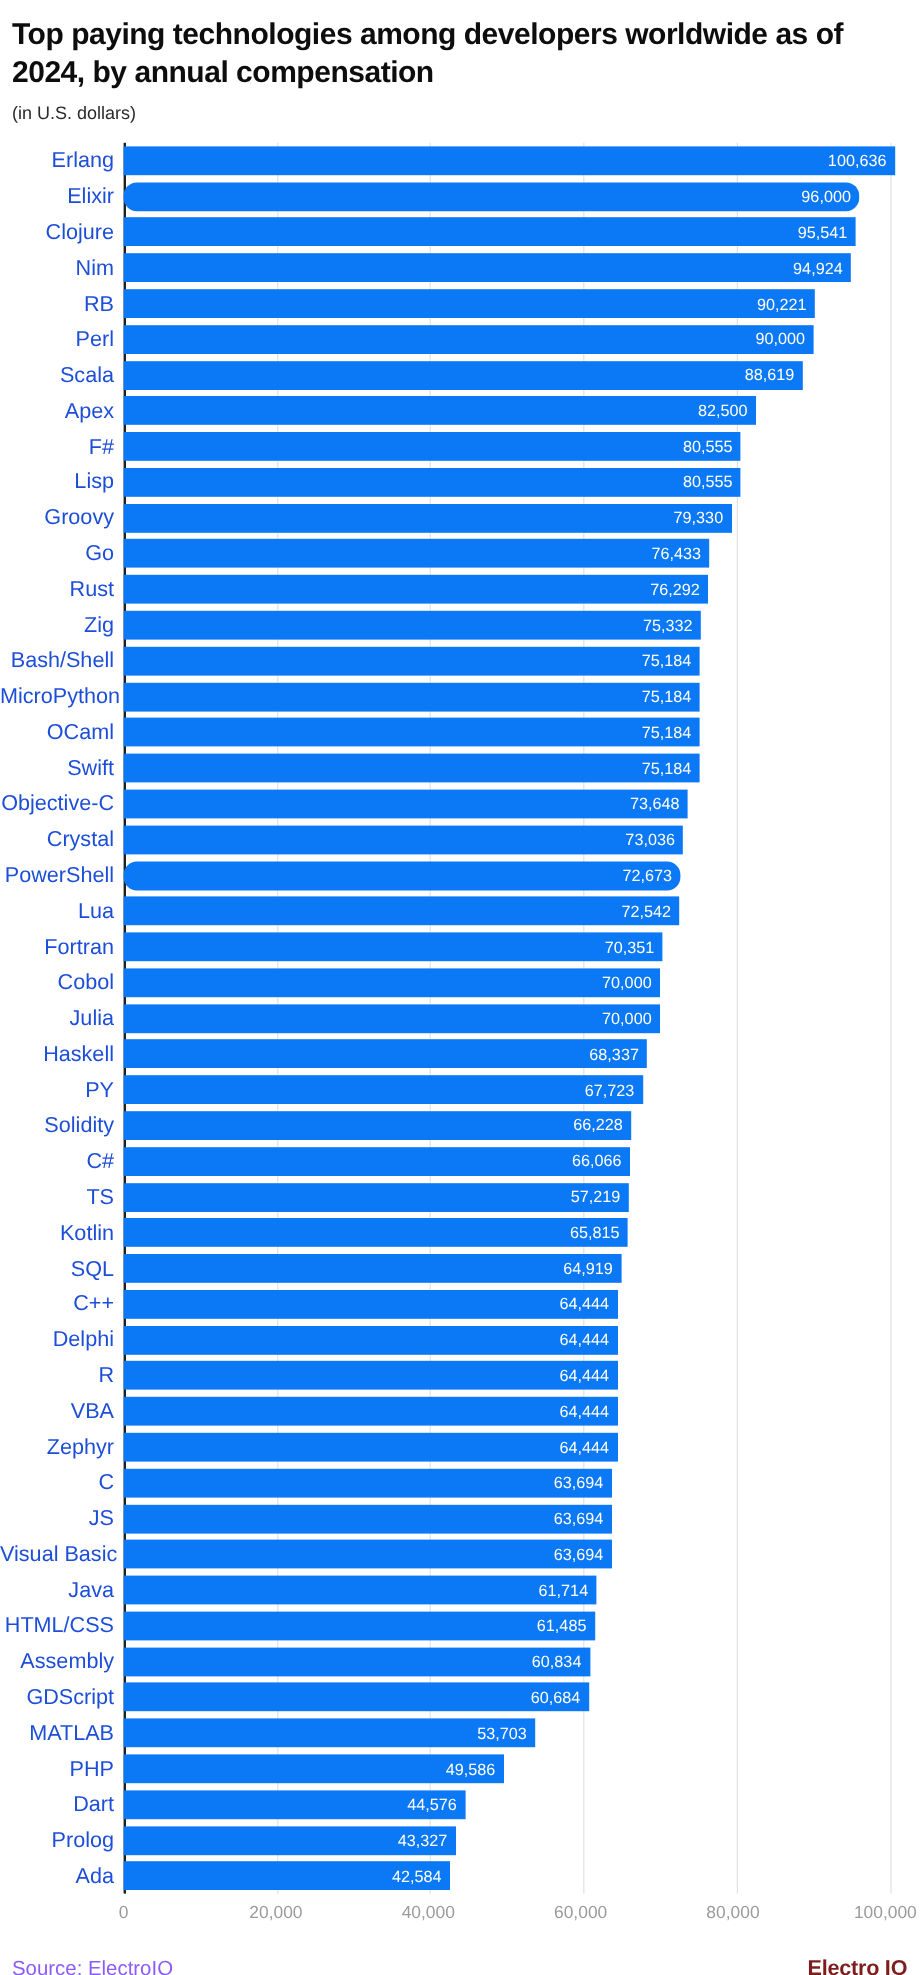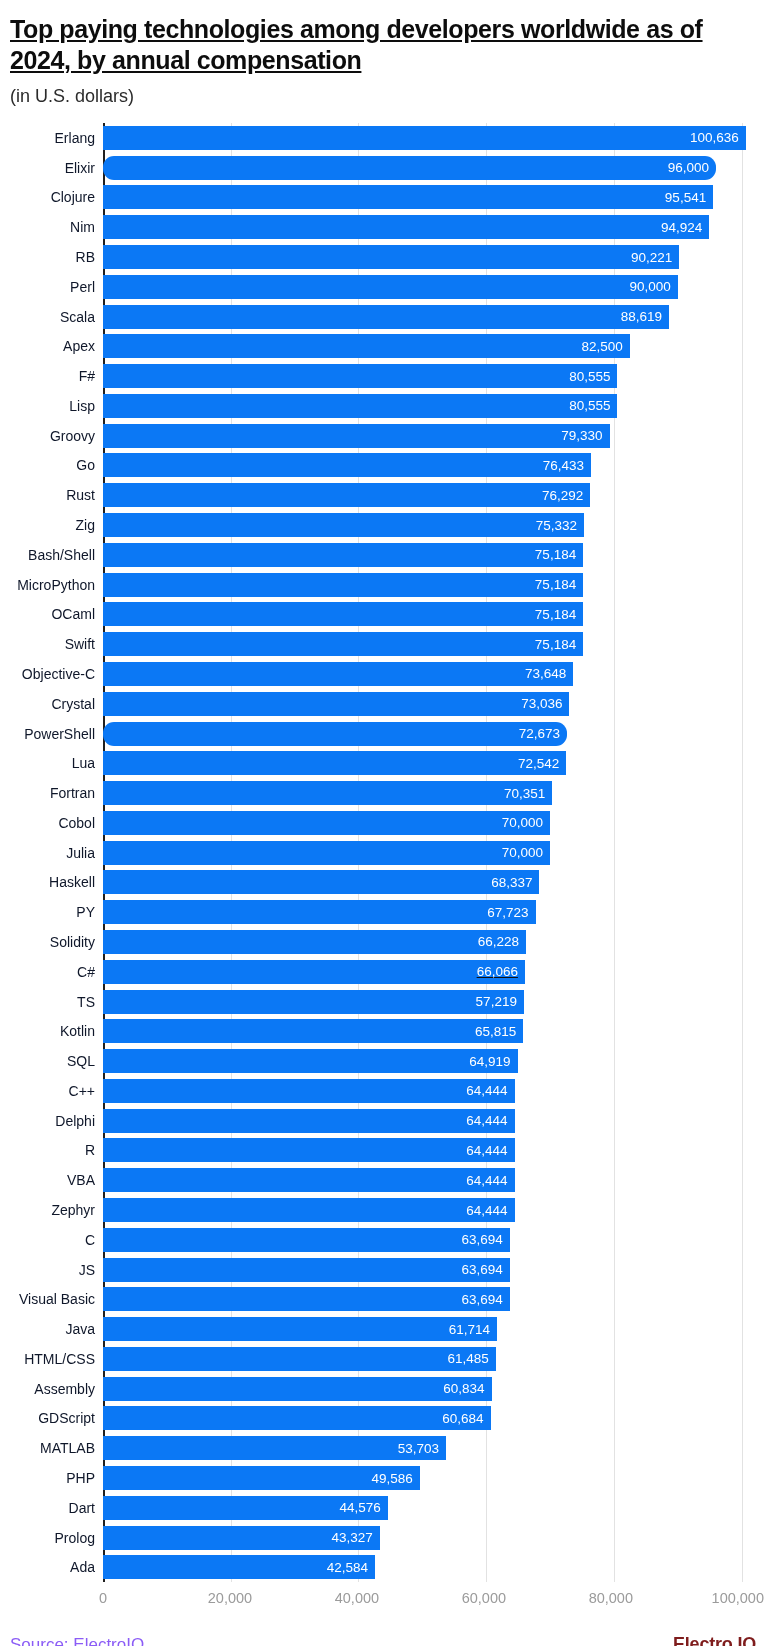--- a/index.html
+++ b/index.html
@@ -5,41 +5,41 @@
   * { margin:0; padding:0; box-sizing:border-box; }
   html,body { background:#ffffff; }
   body {
     width:768px; height:1646px;
     font-family:"Liberation Sans", sans-serif;
     color:#111; overflow:hidden;
   }
   .header { padding:14px 12px 0 10px; }
   .title {
     font-size:25px; font-weight:700; line-height:1.22;
-    letter-spacing:-0.4px; color:#0d0d0d; max-width:752px;text-decoration:underline;
-  }
-  .subtitle { margin-top:11px; font-size:18px; color:#2b2b2b; }
+    letter-spacing:-0.4px; color:#0d0d0d; max-width:752px;
+  }
+  .subtitle { margin-top:11px; font-size:15px; color:#2b2b2b; }
 
   .chart-wrap { margin-top:16px; padding-right:4px; position:relative; }
   .plot { position:relative; }
   .grid {
     position:absolute; left:103px; right:0; top:0; bottom:0; z-index:0;
   }
   .gridline {
     position:absolute; top:0; bottom:0; width:1px; background:#e2e2e2;
   }
   .axisline {
     position:absolute; top:0; bottom:0; left:0; width:2px;
     background:#1f1f1f; z-index:3;
   }
   .rows { position:relative; z-index:1; }
   .row { display:flex; align-items:center; height:29.79px; }
   .cat-label {
     width:103px; flex:0 0 103px; text-align:right; padding-right:8px;
-    font-size:14px; color:#0f172a; white-space:nowrap;
+    font-size:18px; color:#1d4ed8; white-space:nowrap;
   }
   .track { flex:1; position:relative; height:24px; }
   .bar {
     position:absolute; left:0; top:0; bottom:0;
     background:#0b78f5;
     display:flex; align-items:center; justify-content:flex-end;
     padding-right:7px;
   }
   .bar-value {
     color:#ffffff; font-size:13.5px; white-space:nowrap;
@@ -298,21 +298,21 @@
           <div class="cat-label">Solidity</div>
           <div class="track">
             <div class="bar" style="width: 63.9884%;">
               <span class="bar-value">66,228</span>
             </div>
           </div>
         </div>
         <div class="row">
           <div class="cat-label">C#</div>
           <div class="track">
-            <div class="bar" style="width: 63.8319%; text-decoration: underline;">
+            <div class="bar" style="width: 63.8319%;">
               <span class="bar-value">66,066</span>
             </div>
           </div>
         </div>
         <div class="row">
           <div class="cat-label">TS</div>
           <div class="track">
             <div class="bar" style="width: 63.6783%;">
               <span class="bar-value">57,219</span>
             </div>

